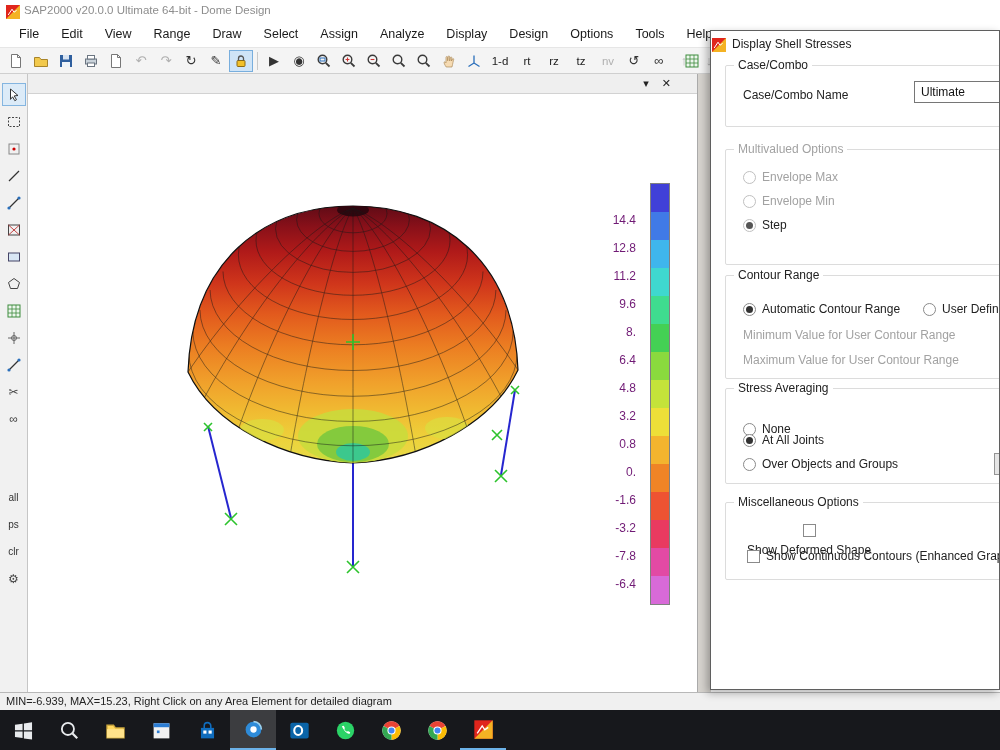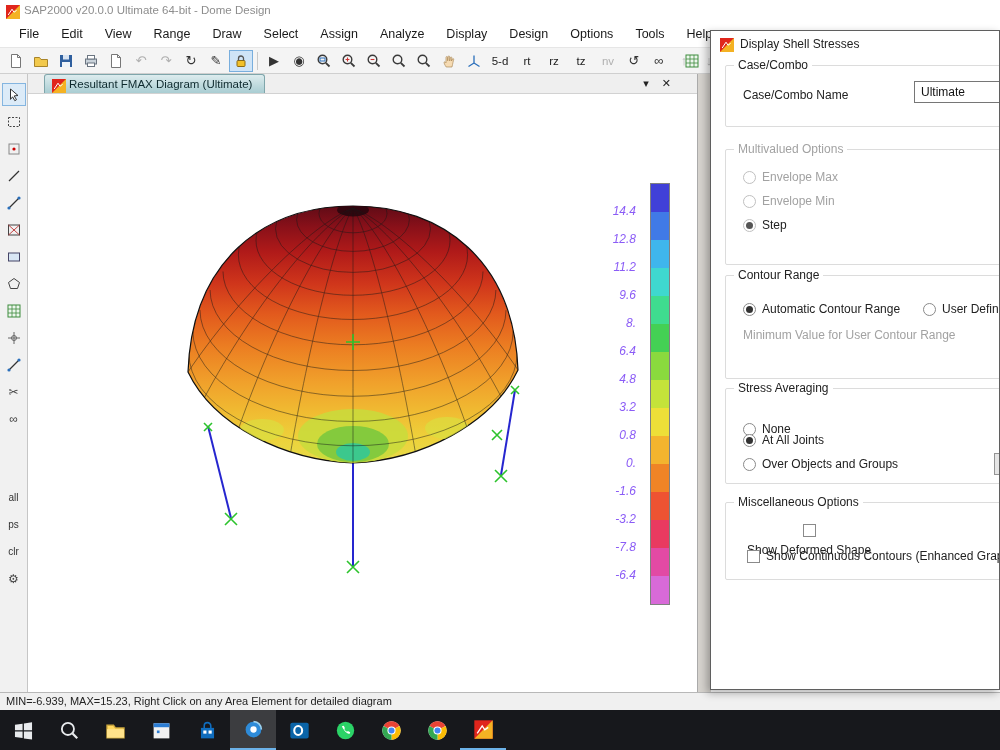--- a/index.html
+++ b/index.html
@@ -42,32 +42,32 @@
   .tab{margin-left:16px;height:19px;display:flex;align-items:center;gap:5px;padding:0 12px 0 6px;
        background:linear-gradient(#ddecee,#a9cdd2);border:1px solid #7fa6ab;border-bottom:none;
        border-radius:3px 3px 0 0;font-size:11.5px;color:#0e2a2e;box-sizing:border-box;}
   .tab .ic{width:13px;height:13px;}
   .tab-controls{position:absolute;right:26px;display:flex;gap:13px;font-size:11px;color:#222;}
   .canvas{position:relative;width:669px;height:598px;background:#fff;}
   svg.dome{position:absolute;left:0;top:0;width:669px;height:598px;}
   .legend-bar{position:absolute;left:622px;top:89px;width:18px;height:420px;border:1px solid #808080;
               display:flex;flex-direction:column;box-sizing:content-box;}
   .legend-bar div{flex:1;}
-  .legend-labels{position:absolute;left:558px;top:89px;width:58px;height:420px;font-size:12px;color:#8b5cf6;font-style:italic;}
+  .legend-labels{position:absolute;left:558px;top:98px;width:58px;height:420px;font-size:12px;color:#701a75;}
   .legend-labels div{position:absolute;right:8px;transform:translateY(-50%);}
   .side-strip{position:absolute;left:697px;top:74px;width:13px;height:618px;background:#d6d3ce;border-left:1px solid #aaa;}
   
   .statusbar{position:absolute;left:0;top:692px;width:1000px;height:18px;background:#f0f0f0;
              border-top:1px solid #b8b8b8;font-size:11px;color:#222;line-height:17px;padding-left:6px;
              box-sizing:border-box;}
   
   .dialog{position:absolute;left:710px;top:30px;width:290px;height:660px;background:#fff;
           border:1px solid #5f5f5f;box-shadow:-3px 3px 8px rgba(0,0,0,.3);overflow:hidden;
           font-size:12px;color:#222;z-index:5;box-sizing:border-box;}
-  .dlg-title{height:26px;display:flex;align-items:center;gap:7px;padding-left:8px;color:#222;}
+  .dlg-title{height:26px;display:flex;align-items:center;gap:7px;color:#222;}
   .dlg-title .ic{width:14px;height:14px;}
   .group{position:absolute;left:14px;width:330px;border:1px solid #dcdcdc;border-radius:2px;box-sizing:border-box;}
   .group-label{position:absolute;top:-8px;left:8px;background:#fff;padding:0 4px;font-size:12px;white-space:nowrap;}
   .muted{color:#a2a2a2;}
   .row{display:flex;align-items:center;gap:6px;position:absolute;white-space:nowrap;}
   .radio{width:13px;height:13px;border:1px solid #8a8a8a;border-radius:50%;background:#fff;
          display:inline-block;position:relative;flex:none;box-sizing:border-box;}
   .radio.sel::after{content:"";position:absolute;left:2px;top:2px;right:2px;bottom:2px;background:#333;border-radius:50%;}
   .radio.dis{border-color:#c0c0c0;}
   .radio.dis.sel::after{background:#555;}
@@ -196,21 +196,21 @@
       <div class="tb-btn">
         <svg viewBox="0 0 16 16">
           <path d="M5.2 14C3.8 12 2.6 9.6 3.2 9c.5-.5 1.3 0 1.8.8V4.4c0-1.1 1.5-1.1 1.6 0l.1 3.4.4-4.2c.1-1 1.5-.9 1.5.1L8.7 8l.7-3.4c.2-1 1.5-.8 1.4.2L10.5 8l.9-2c.4-.8 1.6-.4 1.3.5-.4 1.4-.9 3.8-1.7 7.5z" fill="#f6dbb3" stroke="#a07c48" stroke-width="0.6"></path>
         </svg>
       </div>
       <div class="tb-btn">
         <svg viewBox="0 0 16 16">
           <path d="M8 2.5v7.5M8 10l-5.5 3.5M8 10l5.5 3.5" fill="none" stroke="#2a6fbb" stroke-width="1.3"></path>
         </svg>
       </div>
-      <div class="tb-btn txt">5-d</div>
+      <div class="tb-btn txt">1-d</div>
       <div class="tb-btn txt">rt</div>
       <div class="tb-btn txt">rz</div>
       <div class="tb-btn txt">tz</div>
       <div class="tb-btn muted txt">nv</div>
       <div class="tb-btn">↺</div>
       <div class="tb-btn">∞</div>
       <div class="tb-btn muted">↑</div>
       <div class="tb-btn muted">↓</div>
       <div class="toolbar-right">
         <div class="tb-btn">
@@ -295,30 +295,20 @@
       <div class="lt-btn">✂</div>
       <div class="lt-btn">∞</div>
       <div class="lt-btn small-text gap">all</div>
       <div class="lt-btn small-text">ps</div>
       <div class="lt-btn small-text">clr</div>
       <div class="lt-btn">⚙</div>
     </div>
 
   <div class="viewport">
     <div class="tabstrip">
-      <div class="tab">
-        <span class="ic">
-            <svg viewBox="0 0 16 16">
-              <rect x="1" y="1" width="14" height="14" fill="#e0251c"></rect>
-              <path d="M15 1v14H1z" fill="#f4b223"></path>
-              <path d="M3.2 11l3.8-5.8 2 3 2.6-1.8" stroke="#fff" stroke-width="1" fill="none"></path>
-            </svg>
-          </span>
-        <span>Resultant FMAX Diagram  (Ultimate)</span>
-      </div>
       <div class="tab-controls">
         <span>▾</span>
         <span>✕</span>
       </div>
     </div>
     <div class="canvas">
 
       <svg class="dome" viewBox="28 94 669 598">
         <defs>
           <linearGradient id="domeG" x1="0" y1="205" x2="0" y2="465" gradientUnits="userSpaceOnUse">
@@ -475,20 +465,23 @@
         <span class="radio sel"></span>
         <span>Automatic Contour Range</span>
       </div>
       <div class="row" style="left:197px;top:26px;">
         <span class="radio"></span>
         <span>User Defined</span>
       </div>
       <div class="row" style="left:17px;top:52px;">
         <span class="muted">Minimum Value for User Contour Range</span>
       </div>
+      <div class="row" style="left:17px;top:77px;">
+        <span class="muted">Maximum Value for User Contour Range</span>
+      </div>
     </div>
 
     <div class="group" style="top:357px;height:96px;">
       <span class="group-label">Stress Averaging</span>
       <div class="row" style="left:17px;top:33px;">
         <span class="radio"></span>
         <span>None</span>
       </div>
       <div class="row" style="left:17px;top:44px;align-items:flex-end;">
         <span class="radio sel"></span>

